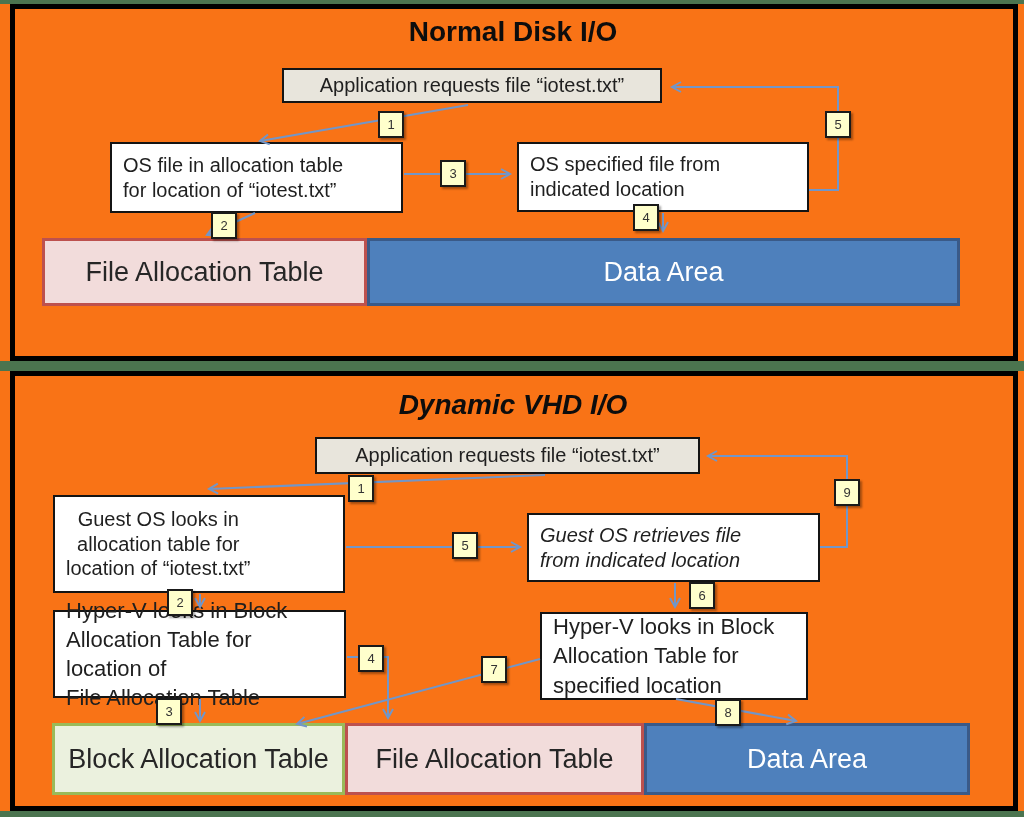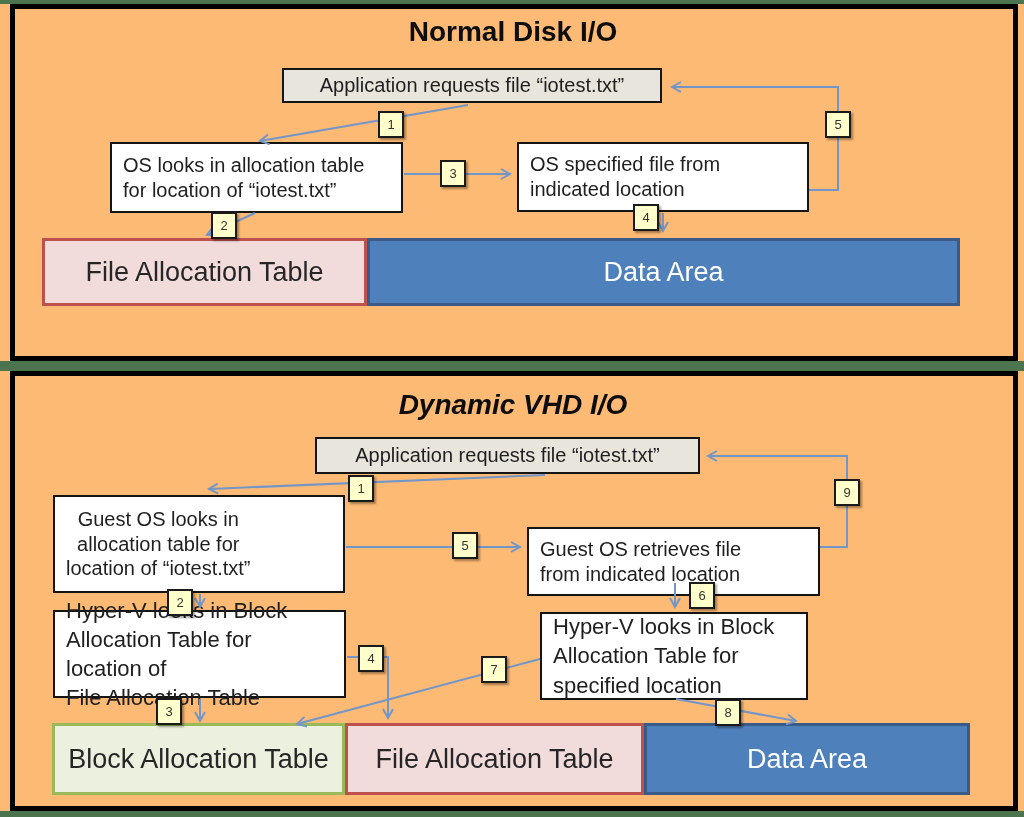--- a/index.html
+++ b/index.html
@@ -1,17 +1,17 @@
 <!DOCTYPE html>
 <html><head>
 <meta charset="utf-8">
 <style>
   html,body{margin:0;padding:0;background:#ffffff;}
   #stage{
-    position:relative;width:1024px;height:817px;background:#fdba74;
+    position:relative;width:1024px;height:817px;background:#f97316;
     font-family:"Liberation Sans", sans-serif;overflow:hidden;
   }
   .group{display:contents;}
   
   .stripe{position:absolute;left:0;width:1024px;background:#4b744f;z-index:2;}
   .s-top{top:0;height:4px;}
   .s-mid{top:361px;height:10px;}
   .s-bot{top:811px;height:6px;}
   
   .panel{position:absolute;border:5px solid #000;box-sizing:border-box;background:transparent;z-index:1;}
@@ -26,21 +26,21 @@
   .pbox{position:absolute;background:#ffffff;border:2.5px solid #141414;box-sizing:border-box;
         display:flex;align-items:center;padding:2px 11px;font-size:20px;line-height:1.24;
         color:#1f1f1f;white-space:pre-line;z-index:4;}
   .abox{justify-content:center;text-align:center;background:#e8e5dc;border-width:2px;}
   .small{font-size:22px;line-height:1.32;}
   .t-app  {left:282px;top:68px;width:380px;height:35px;}
   .t-looks{left:110px;top:142px;width:293px;height:71px;}
   .t-retr {left:517px;top:142px;width:292px;height:70px;}
   .b-app  {left:315px;top:437px;width:385px;height:37px;}
   .b-glooks{left:53px;top:495px;width:292px;height:98px;text-align:center;}
-  .b-gretr{left:527px;top:527px;width:293px;height:69px;}
+  .b-gretr{left:527px;top:513px;width:293px;height:69px;font-style:italic;}
   .b-hvl  {left:53px;top:610px;width:293px;height:88px;}
   .b-hvr  {left:540px;top:612px;width:268px;height:88px;}
   
   .bar{position:absolute;box-sizing:border-box;border:3px solid;display:flex;align-items:center;
        justify-content:center;font-size:27px;z-index:3;color:#262626;}
   .bar-fat {background:#f2dcdb;border-color:#bd514e;}
   .bar-data{background:#4e80bc;border-color:#3a5a88;color:#ffffff;}
   .bar-bat {background:#ebf1de;border-color:#9aba59;}
   .t-fat {left:42px;top:238px;width:325px;height:68px;}
   .t-data{left:367px;top:238px;width:593px;height:68px;}
@@ -63,21 +63,21 @@
   <div class="stripe s-top"></div>
   <div class="stripe s-mid"></div>
   <div class="stripe s-bot"></div>
 
   
   <div class="group">
     <div class="panel panel-top"></div>
     <div class="ptitle t-title">Normal Disk I/O</div>
 
     <div class="pbox abox t-app">Application requests file “iotest.txt”</div>
-    <div class="pbox t-looks">OS looks in allocation table
+    <div class="pbox t-looks">OS file in allocation table
 for location of “iotest.txt”</div>
     <div class="pbox t-retr">OS specified file from
 indicated location</div>
 
     <div class="bar bar-fat t-fat">File Allocation Table</div>
     <div class="bar bar-data t-data">Data Area</div>
 
     <div class="badge" style="left:378px;top:111px">1</div>
     <div class="badge" style="left:211px;top:212px">2</div>
     <div class="badge" style="left:440px;top:160px">3</div>

